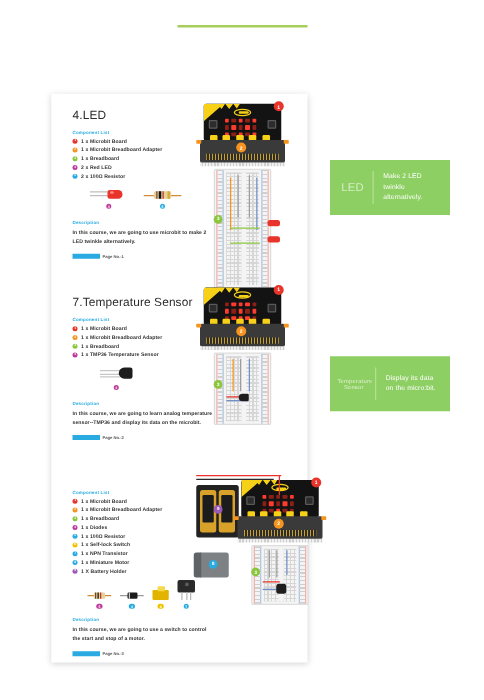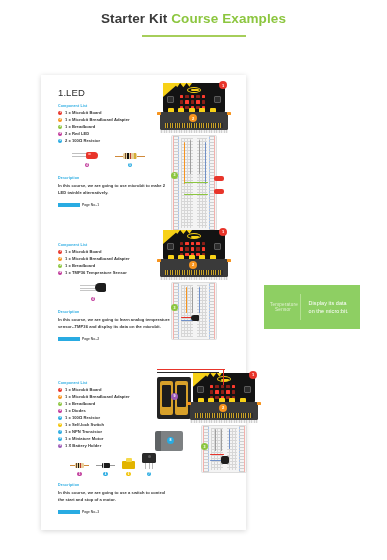--- a/index.html
+++ b/index.html
@@ -237,32 +237,28 @@
   .motor-ill .b{position:absolute;left:4px;top:0;width:24px;height:20px;background:#7d8183;border-radius:2px;}
   .motor-ill .c{position:absolute;left:0;top:0;width:6px;height:20px;background:#5f6365;border-radius:2px 0 0 2px;}
   .motor-ill .d{position:absolute;left:12px;top:6px;width:7px;height:7px;border-radius:50%;background:#29abe2;color:#fff;font-size:3.6px;display:flex;align-items:center;justify-content:center;font-weight:700;}
 </style>
 </head>
 <body>
 
 <div class="page">
 
   <div class="header">
-    <h1>
-      <span class="h-dark">Starter Kit</span>
-      <span class="h-green">Course Examples</span>
-    </h1>
     <div class="h-rule"></div>
   </div>
 
   <div class="sheet">
 
     <div class="card">
       <div class="card-inner">
-        <div class="card-title">1.LED</div>
+        <div class="card-title">4.LED</div>
         <div class="sub-label">Component List</div>
         <ul class="comp">
           <li>
               <span class="bullet" style="background:#e8342a">1</span>
               <span>1 x Microbit Board</span>
             </li>
           <li>
               <span class="bullet" style="background:#f7941e">2</span>
               <span>1 x Microbit Breadboard Adapter</span>
             </li>
@@ -371,20 +367,21 @@
             <div class="bb-badge">3</div>
             <div style="position:absolute;right:-8px;top:40px;width:10px;height:5px;background:#e8342a;border-radius:2px"></div>
             <div style="position:absolute;right:-8px;top:53px;width:10px;height:5px;background:#e8342a;border-radius:2px"></div>
           </div>
         </div>
       </div>
     </div>
 
     <div class="card" style="margin-top:18px">
       <div class="card-inner">
+        <div class="card-title">7.Temperature Sensor</div>
         <div class="sub-label">Component List</div>
         <ul class="comp">
           <li>
               <span class="bullet" style="background:#e8342a">1</span>
               <span>1 x Microbit Board</span>
             </li>
           <li>
               <span class="bullet" style="background:#f7941e">2</span>
               <span>1 x Microbit Breadboard Adapter</span>
             </li>
@@ -644,20 +641,25 @@
           </div>
 
           <div style="position:absolute;left:-2px;top:-4px;width:68px;height:1px;background:#e8342a"></div>
           <div style="position:absolute;left:64px;top:-4px;width:1px;height:16px;background:#e8342a"></div>
           <div style="position:absolute;left:-2px;top:-1px;width:62px;height:1px;background:#2a2a2a"></div>
         </div>
       </div>
     </div>
   </div>
 
+  <div class="callout" style="left:264px; top:128px; width:96px; height:44px;">
+    <div class="ct">LED</div>
+    <div class="cdiv"></div>
+    <div class="cd">Make 2 LED twinkle alternatively.</div>
+  </div>
 
   <div class="callout small" style="left:264px; top:285px; width:96px; height:44px;">
     <div class="ct">Temperature Sensor</div>
     <div class="cdiv"></div>
     <div class="cd">Display its data on the micro:bit.</div>
   </div>
 
 
 </div>
 

